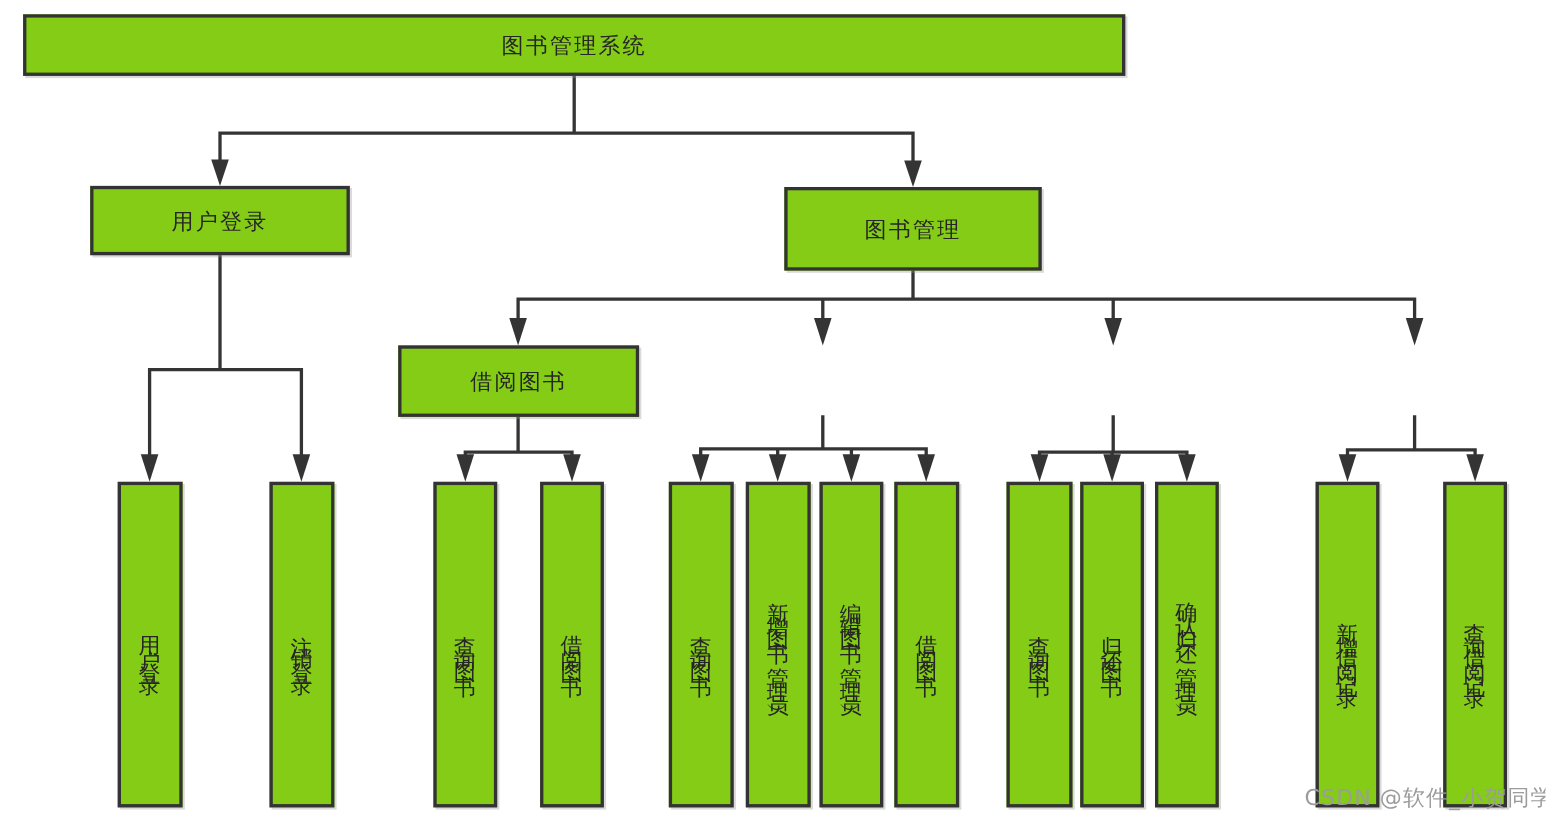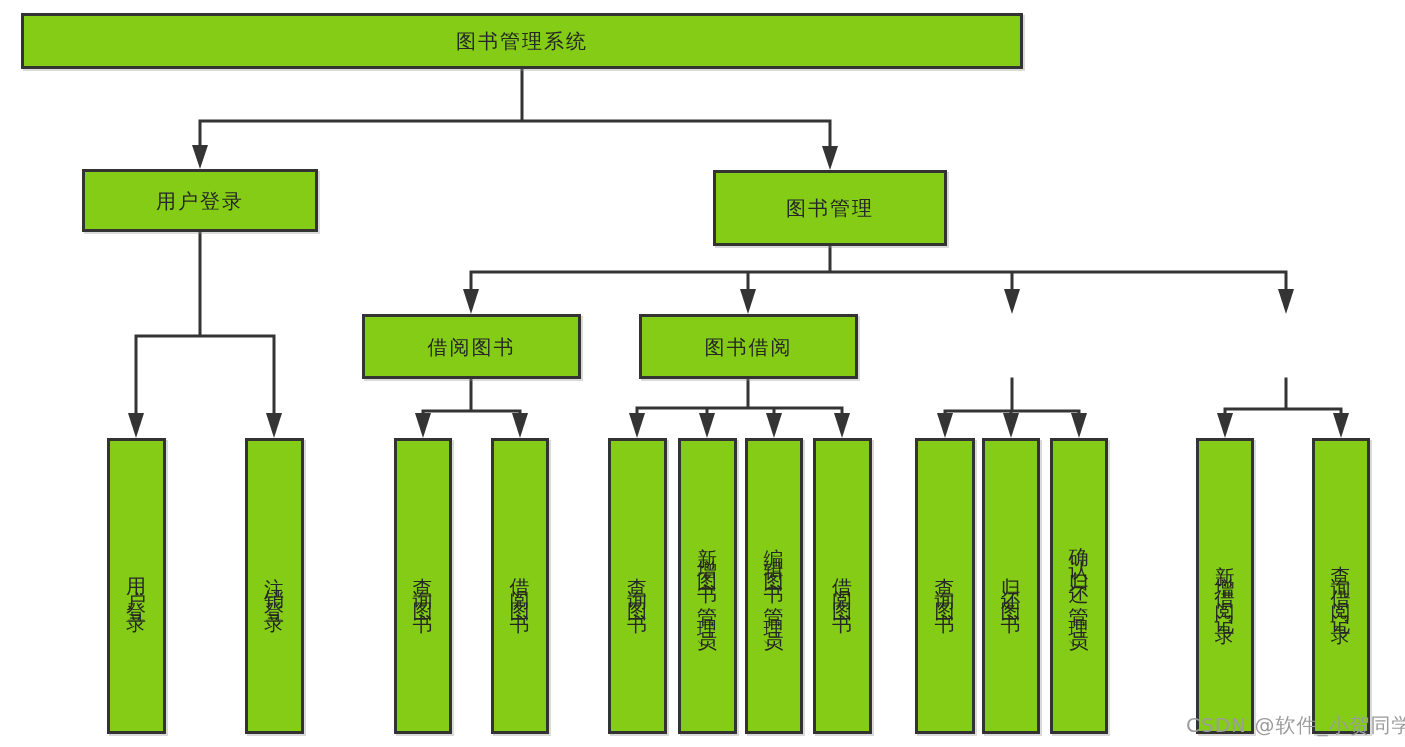--- a/index.html
+++ b/index.html
@@ -93,23 +93,20 @@
   <div class="node h" style="left:82px;top:169px;width:236px;height:63px">
     <span class="lbl">用户登录</span>
   </div>
   <div class="node h" style="left:713px;top:170px;width:234px;height:76px">
     <span class="lbl">图书管理</span>
   </div>
 
   <div class="node h" style="left:362px;top:314px;width:219px;height:65px">
     <span class="lbl">借阅图书</span>
   </div>
-  <div class="node h" style="left:639px;top:314px;width:219px;height:65px">
-    <span class="lbl">图书借阅</span>
-  </div>
 
   <div class="node v" style="left:107px;top:438px;width:59px;height:296px">
     <span class="lbl">用户登录</span>
   </div>
   <div class="node v" style="left:245px;top:438px;width:59px;height:296px">
     <span class="lbl">注销登录</span>
   </div>
 
   <div class="node v" style="left:394px;top:438px;width:58px;height:296px">
     <span class="lbl">查询图书</span>

